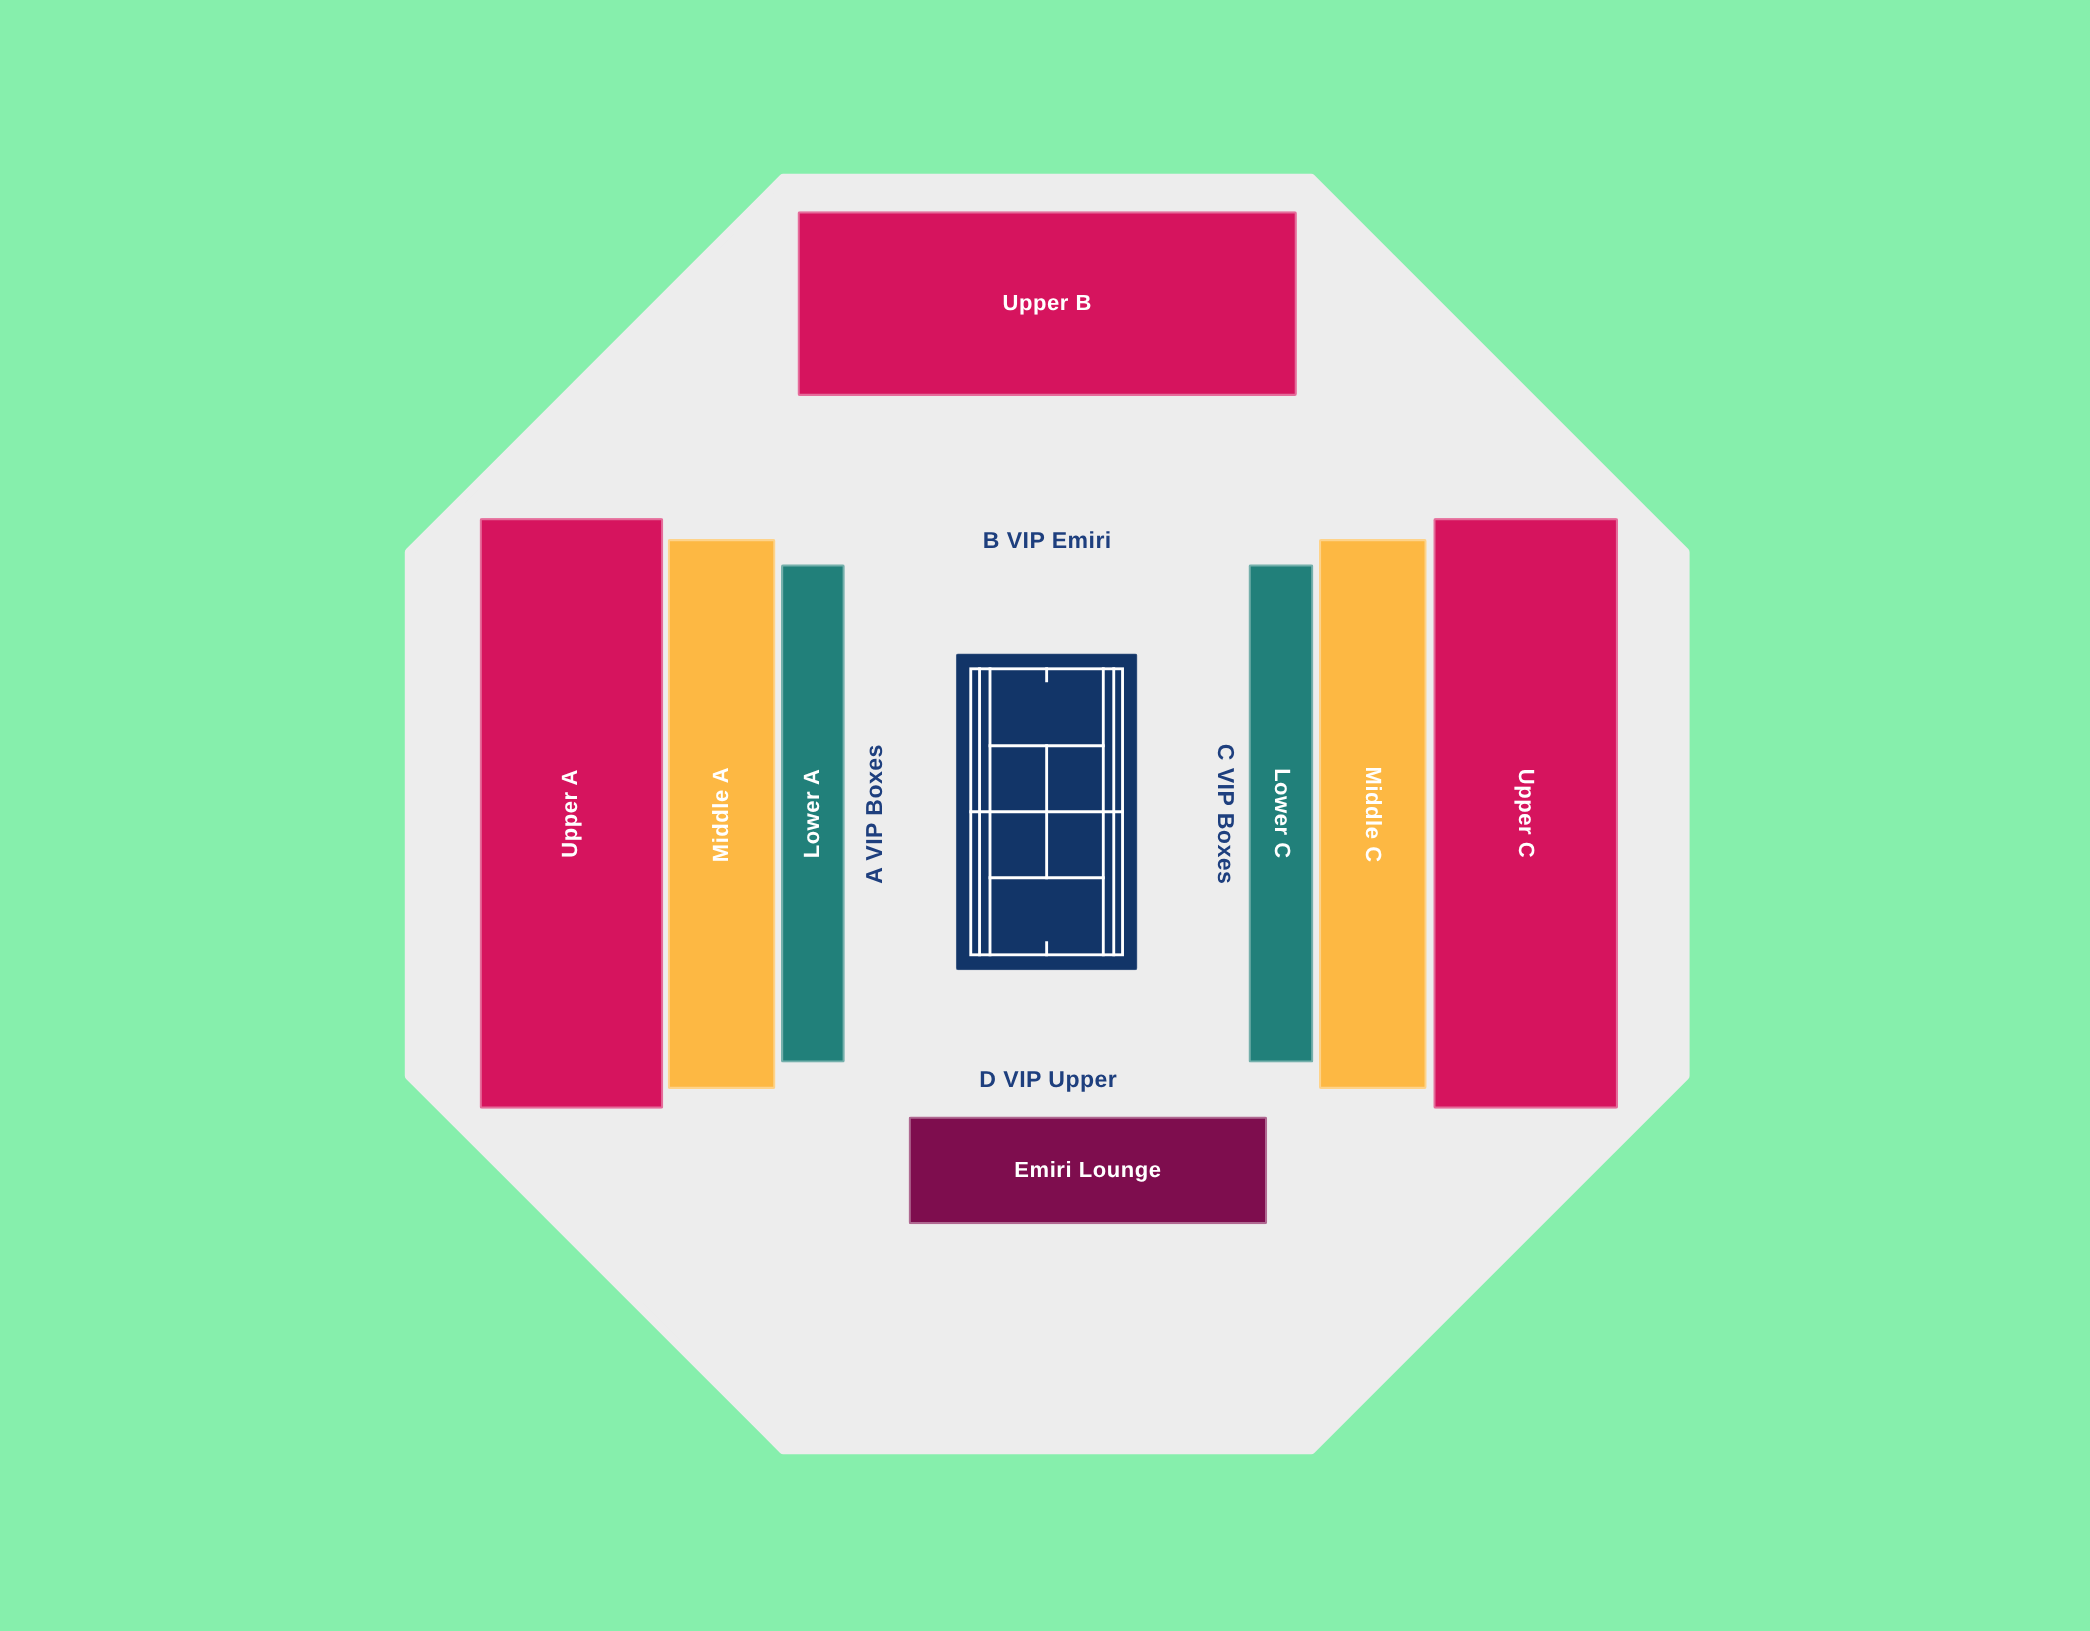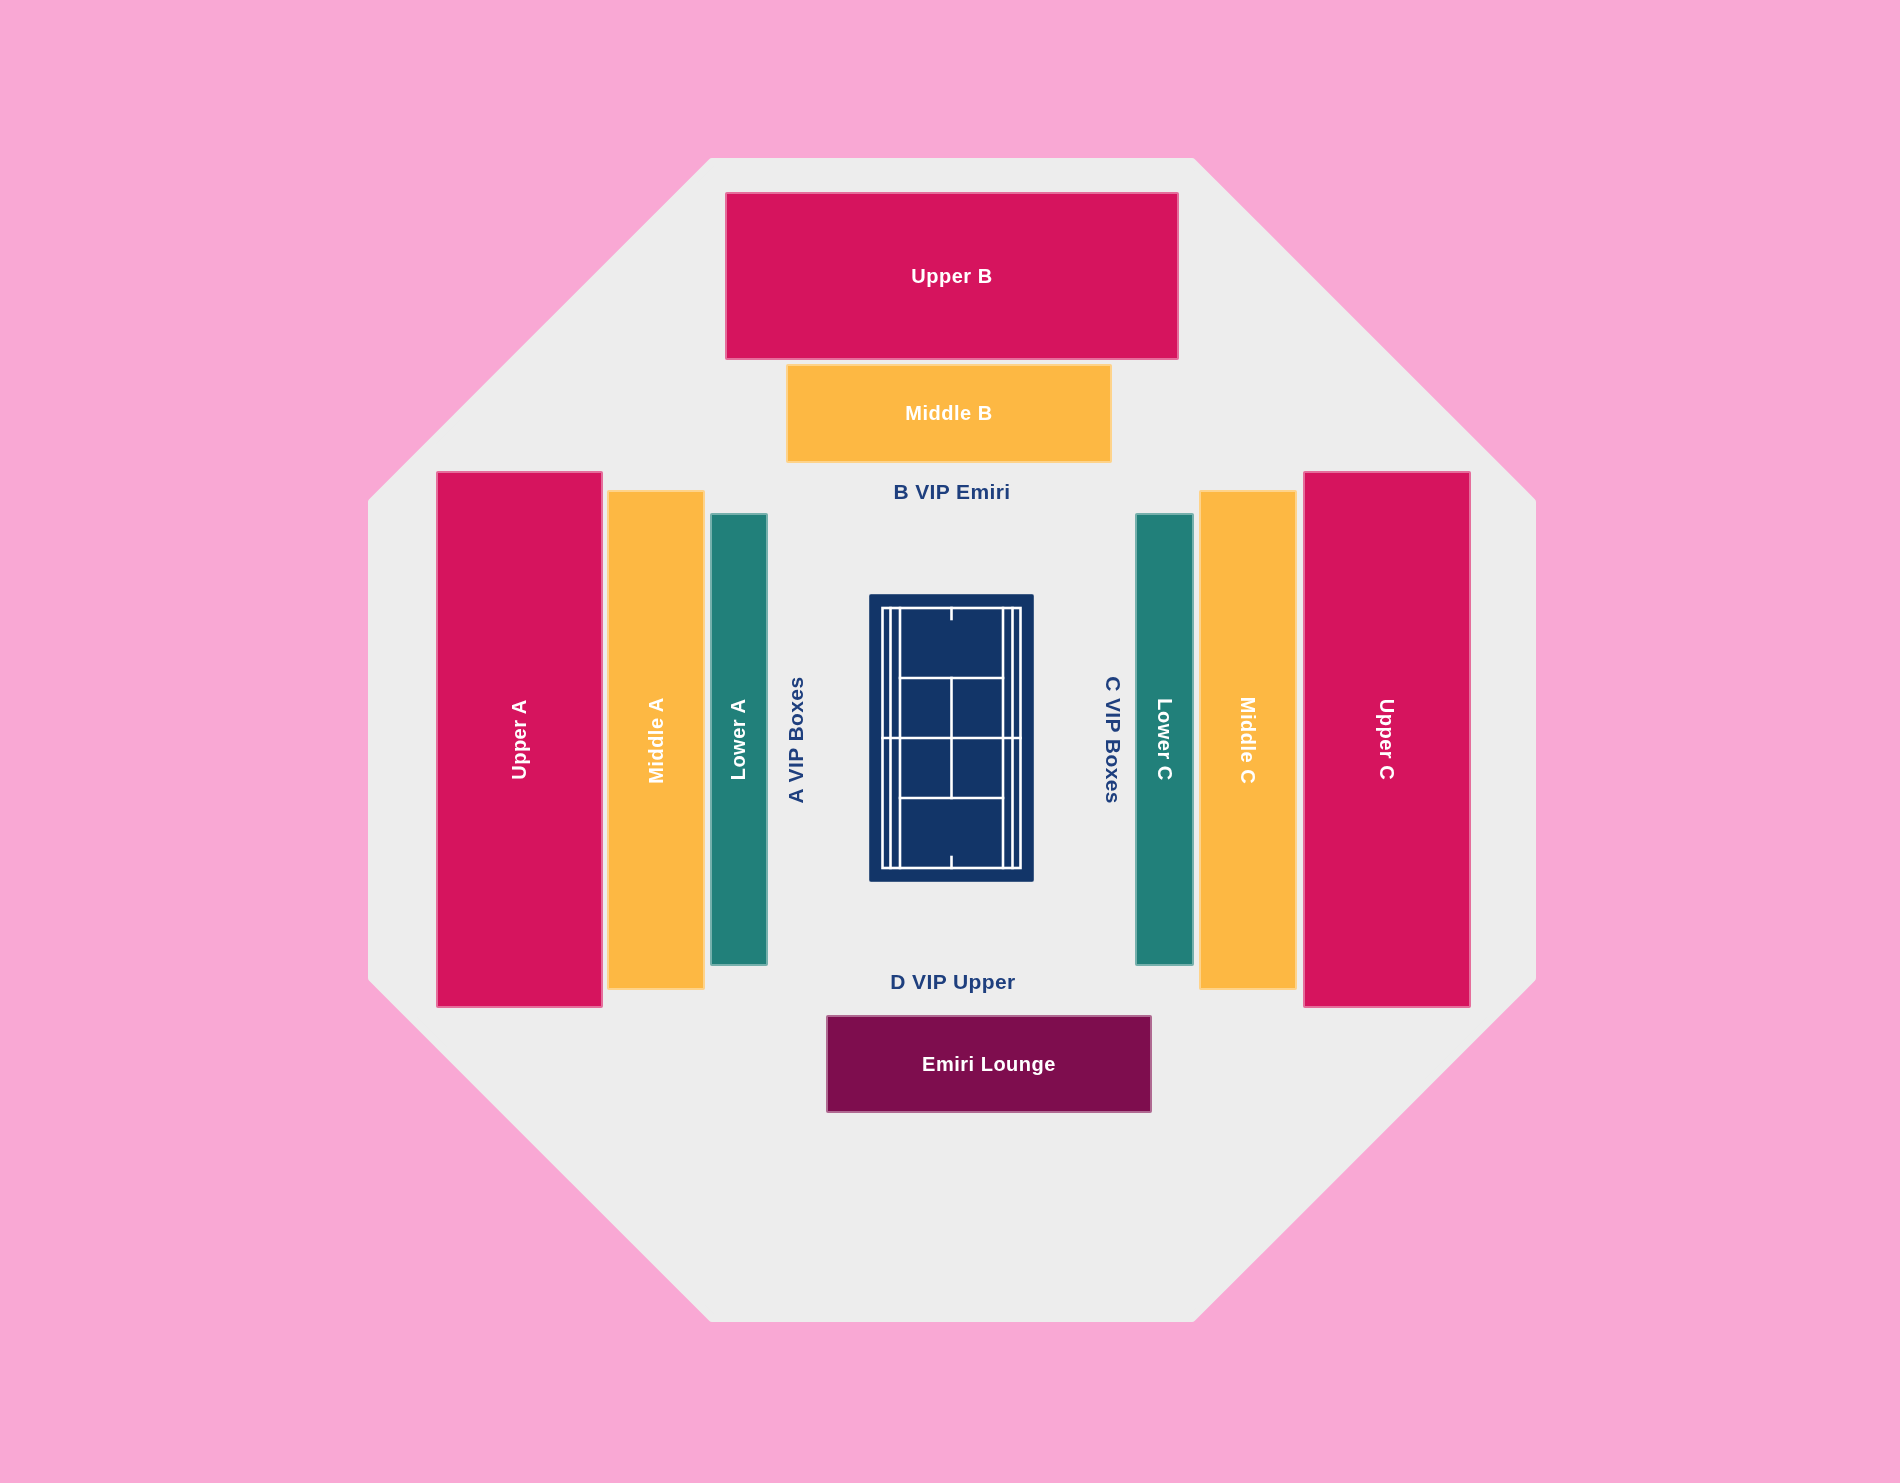--- a/index.html
+++ b/index.html
@@ -1,17 +1,17 @@
 <!DOCTYPE html>
 <html><head>
 <meta charset="utf-8">
 <style>
   html,body{margin:0;padding:0;background:#ffffff;}
   .stage{
-    position:relative;width:1900px;height:1483px;background:#f9a8d4;
+    position:relative;width:1900px;height:1483px;background:#86efac;
     font-family:"Liberation Sans",sans-serif;overflow:hidden;
   }
   .bowl-svg{position:absolute;left:0;top:0;}
   .sec{
     position:absolute;box-sizing:border-box;
     display:flex;align-items:center;justify-content:center;
     border:2px solid rgba(255,255,255,0.38);border-radius:2px;cursor:pointer;
   }
   .sec .lbl{
     color:#ffffff;font-size:20px;font-weight:700;letter-spacing:.5px;white-space:nowrap;
@@ -34,23 +34,20 @@
 <body>
 
 <div class="stage">
 
   <svg class="bowl-svg" width="1900" height="1483" viewBox="0 0 1900 1483">
     <polygon points="712,162 1192,162 1532,502 1532,978 1192,1318 712,1318 372,978 372,502" fill="#ededed" stroke="#ededed" stroke-width="8" stroke-linejoin="round"></polygon>
   </svg>
 
   <div class="sec tier-upper" style="left:725px;top:192px;width:454px;height:168px">
     <span class="lbl">Upper B</span>
-  </div>
-  <div class="sec tier-middle" style="left:786px;top:364px;width:326px;height:99px">
-    <span class="lbl">Middle B</span>
   </div>
   <div class="vip" style="left:952px;top:492px">B VIP Emiri</div>
 
   <div class="sec tier-upper rotl" style="left:436px;top:471px;width:167px;height:537px">
     <span class="lbl">Upper A</span>
   </div>
   <div class="sec tier-middle rotl" style="left:607px;top:490px;width:98px;height:500px">
     <span class="lbl">Middle A</span>
   </div>
   <div class="sec tier-lower rotl" style="left:710px;top:513px;width:58px;height:453px">

